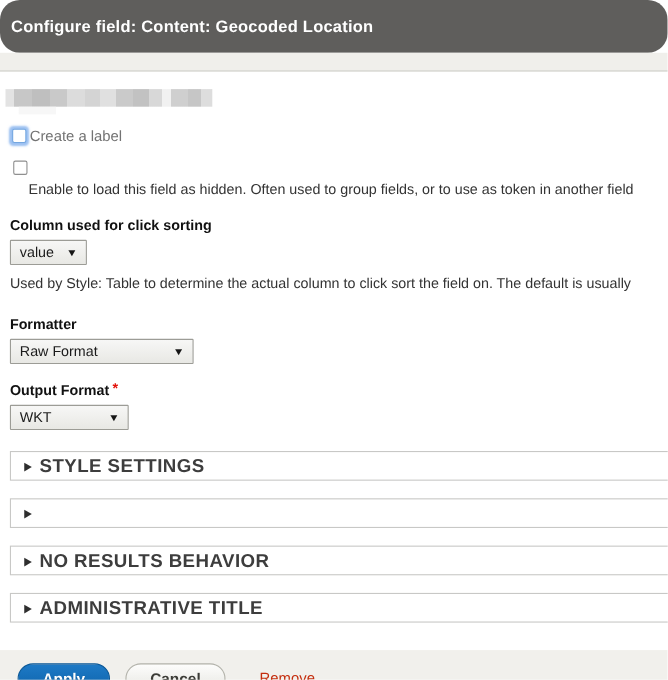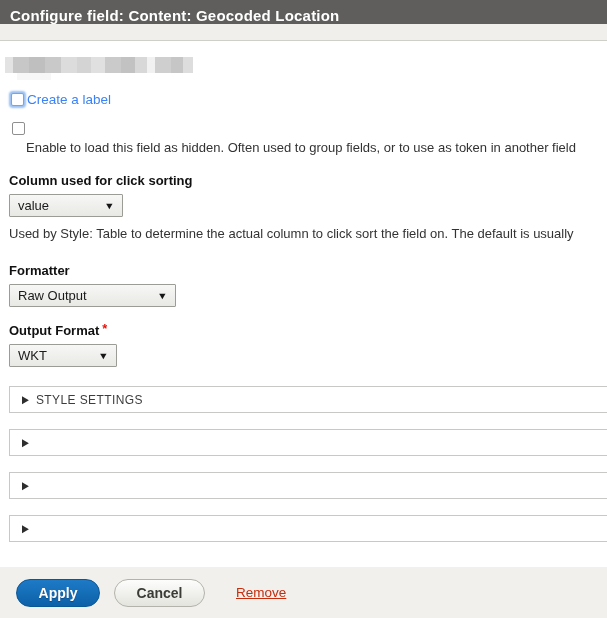--- a/index.html
+++ b/index.html
@@ -1,22 +1,23 @@
 <!DOCTYPE html>
 <html><head>
 <meta charset="utf-8">
 <style>
   * { margin: 0; padding: 0; box-sizing: border-box; }
   html, body { width: 607px; height: 618px; overflow: hidden; background: #fff; }
   body { font-family: "Liberation Sans", sans-serif; color: #1a1a1a; }
 
   
   .modal-header {
-    height: 24px; background: #5f5e5c; display: flex; align-items: flex-end;
+    height: 48px; background: #5f5e5c; display: flex; align-items: center;
     padding-left: 10px;
+    border-radius: 18px;
   }
   .modal-title { color: #fff; font-size: 15px; font-weight: bold; letter-spacing: .2px; }
   .modal-subbar { height: 17px; background: #f0efeb; border-bottom: 1px solid #cfcfca; }
 
   
   .content { padding-left: 9px; width: 820px; }
 
   .redacted-bar {
     margin-top: 16px; margin-left: -4px; width: 188px; height: 16px;
     background: linear-gradient(90deg,
@@ -37,21 +38,21 @@
   .checkbox {
     width: 13px; height: 13px; background: #fff; border: 1px solid #8f8f8f;
     border-radius: 2px; display: inline-block; flex: 0 0 auto;
   }
   .checkbox.focused {
     border-color: #74a7e0;
     box-shadow: 0 0 2px 2px rgba(101,158,233,.65);
     margin-left: 2px; margin-right: 3px;
   }
   .row-exclude .checkbox { margin-left: 3px; margin-right: 8px; }
-  .check-label { font-size: 13.5px; color: #3b82f6; }
+  .check-label { font-size: 13.5px; color: #737373; }
 
   .description {
     font-size: 13px; color: #333; margin-top: 5px; padding-left: 17px;
     white-space: nowrap;
   }
   .desc-flat { padding-left: 0; }
 
   .field-label { font-size: 13px; font-weight: bold; color: #111; }
   .lbl-clicksort { margin-top: 18px; }
   .lbl-formatter { margin-top: 22px; }
@@ -59,34 +60,34 @@
   .required-star { color: #e3130b; font-size: 13px; font-weight: bold; margin-left: 3px; position: relative; top: -2px; }
 
   .select {
     margin-top: 6px; height: 23px; border: 1px solid #9c9c96; border-radius: 1px;
     background: linear-gradient(#f7f7f6, #e8e8e4);
     display: flex; align-items: center; justify-content: space-between;
     padding: 0 8px; cursor: default;
   }
   .select .select-value { font-size: 13px; color: #1a1a1a; }
   .select .select-arrow { font-size: 9px; color: #151515; transform: scaleX(1.2); }
-  .sel-clicksort { width: 114px; }
+  .sel-clicksort { width: 70px; }
   .sel-formatter { width: 167px; }
   .sel-output { width: 108px; }
   .mt-desc2 { margin-top: 9px; }
 
   
   .fieldset {
     width: 790px; height: 27px; border: 1px solid #c8c8c6; background: #fff;
     display: flex; align-items: center; padding-left: 12px;
   }
   .fs-1 { margin-top: 19px; }
   .fs-2, .fs-3, .fs-4 { margin-top: 16px; }
   .fs-arrow { font-size: 9px; color: #2e2e2e; margin-right: 7px; transform: scaleY(1.15); }
-  .fs-label { font-size: 12px; font-weight: normal; color: #3d3d3d; letter-spacing: .4px; }
+  .fs-label { font-size: 17px; font-weight: bold; color: #3d3d3d; letter-spacing: .4px; }
 
   
   .footer {
     margin-top: 25px; height: 51px; background: #f1f0ec;
     display: flex; align-items: center; padding-left: 16px; width: 607px;
   }
   .btn {
     display: inline-flex; align-items: center; justify-content: center;
     height: 28px; border-radius: 15px; font-size: 14px; font-weight: bold;
     cursor: pointer;
@@ -132,44 +133,46 @@
 
   <div class="field-label lbl-clicksort">Column used for click sorting</div>
   <div class="select sel-clicksort">
     <span class="select-value">value</span>
     <span class="select-arrow">▼</span>
   </div>
   <div class="description desc-flat mt-desc2">Used by Style: Table to determine the actual column to click sort the field on. The default is usually</div>
 
   <div class="field-label lbl-formatter">Formatter</div>
   <div class="select sel-formatter">
-    <span class="select-value">Raw Output</span>
+    <span class="select-value">Raw Format</span>
     <span class="select-arrow">▼</span>
   </div>
 
   <div class="field-label lbl-output">
     <span>Output Format</span><span class="required-star">*</span>
   </div>
   <div class="select sel-output">
     <span class="select-value">WKT</span>
     <span class="select-arrow">▼</span>
   </div>
 
   <div class="fieldset fs-1">
     <span class="fs-arrow">▶</span>
     <span class="fs-label">STYLE SETTINGS</span>
   </div>
   <div class="fieldset fs-2">
     <span class="fs-arrow">▶</span>
   </div>
   <div class="fieldset fs-3">
     <span class="fs-arrow">▶</span>
+    <span class="fs-label">NO RESULTS BEHAVIOR</span>
   </div>
   <div class="fieldset fs-4">
     <span class="fs-arrow">▶</span>
+    <span class="fs-label">ADMINISTRATIVE TITLE</span>
   </div>
 
 </div>
 
 <div class="footer">
   <button class="btn btn-apply">Apply</button>
   <button class="btn btn-cancel">Cancel</button>
   <a class="link-remove">Remove</a>
 </div>
 

